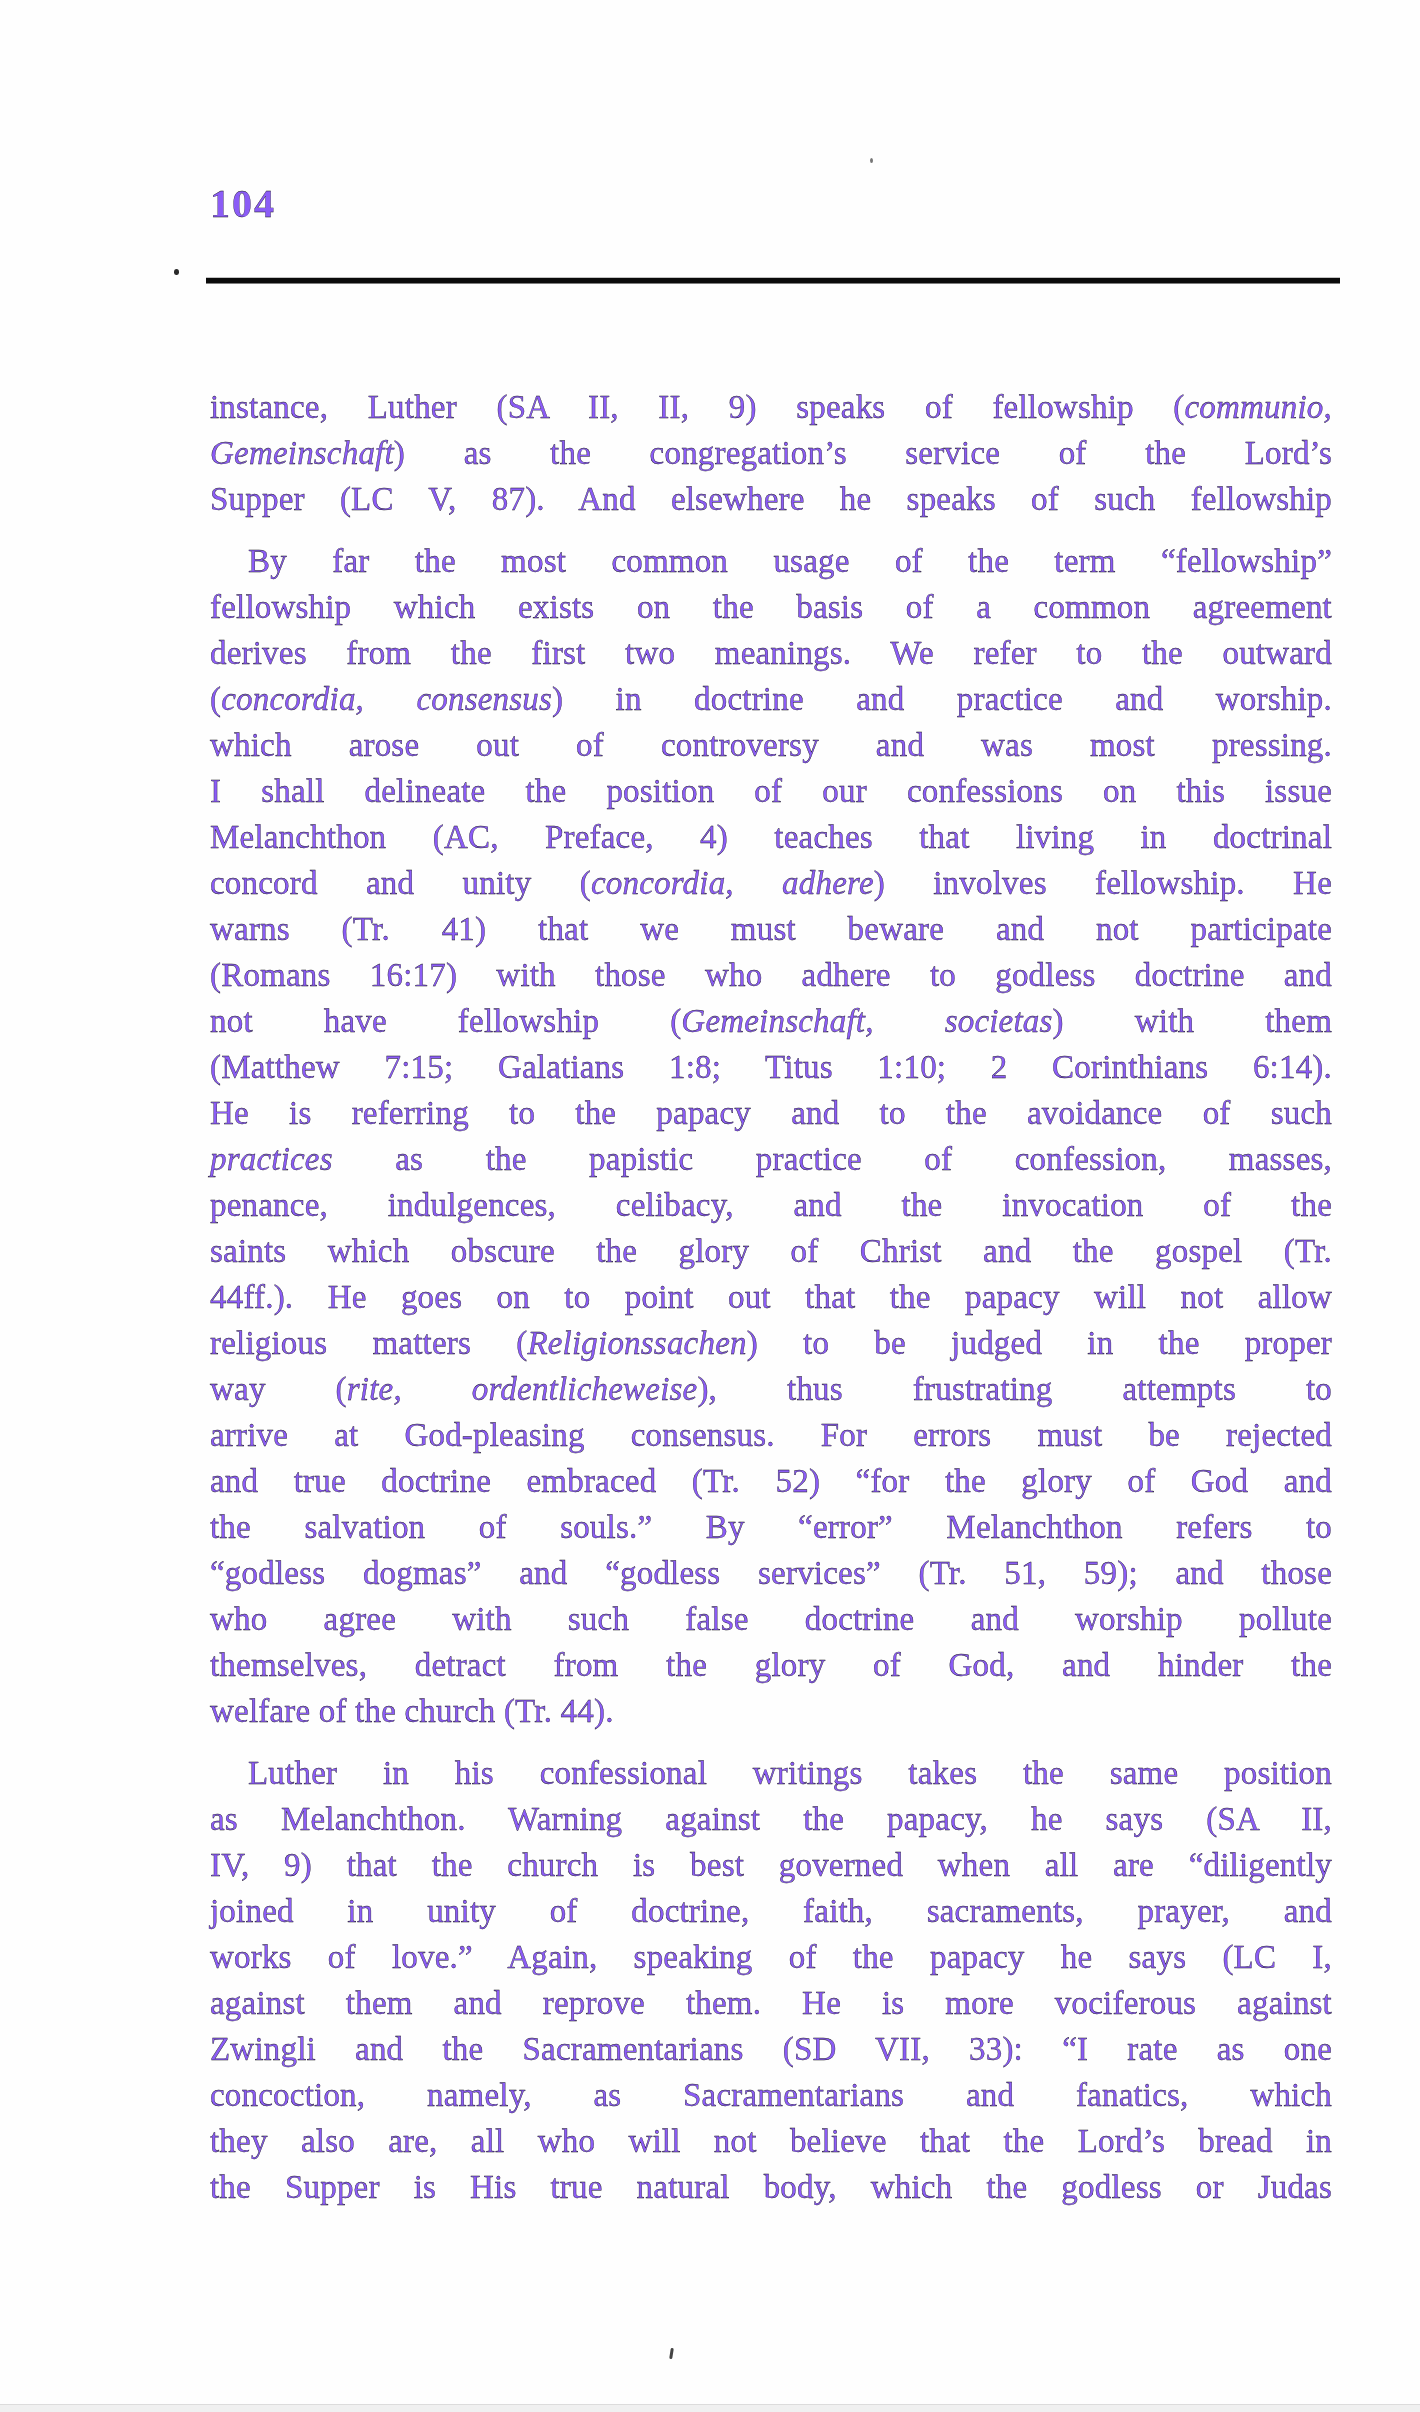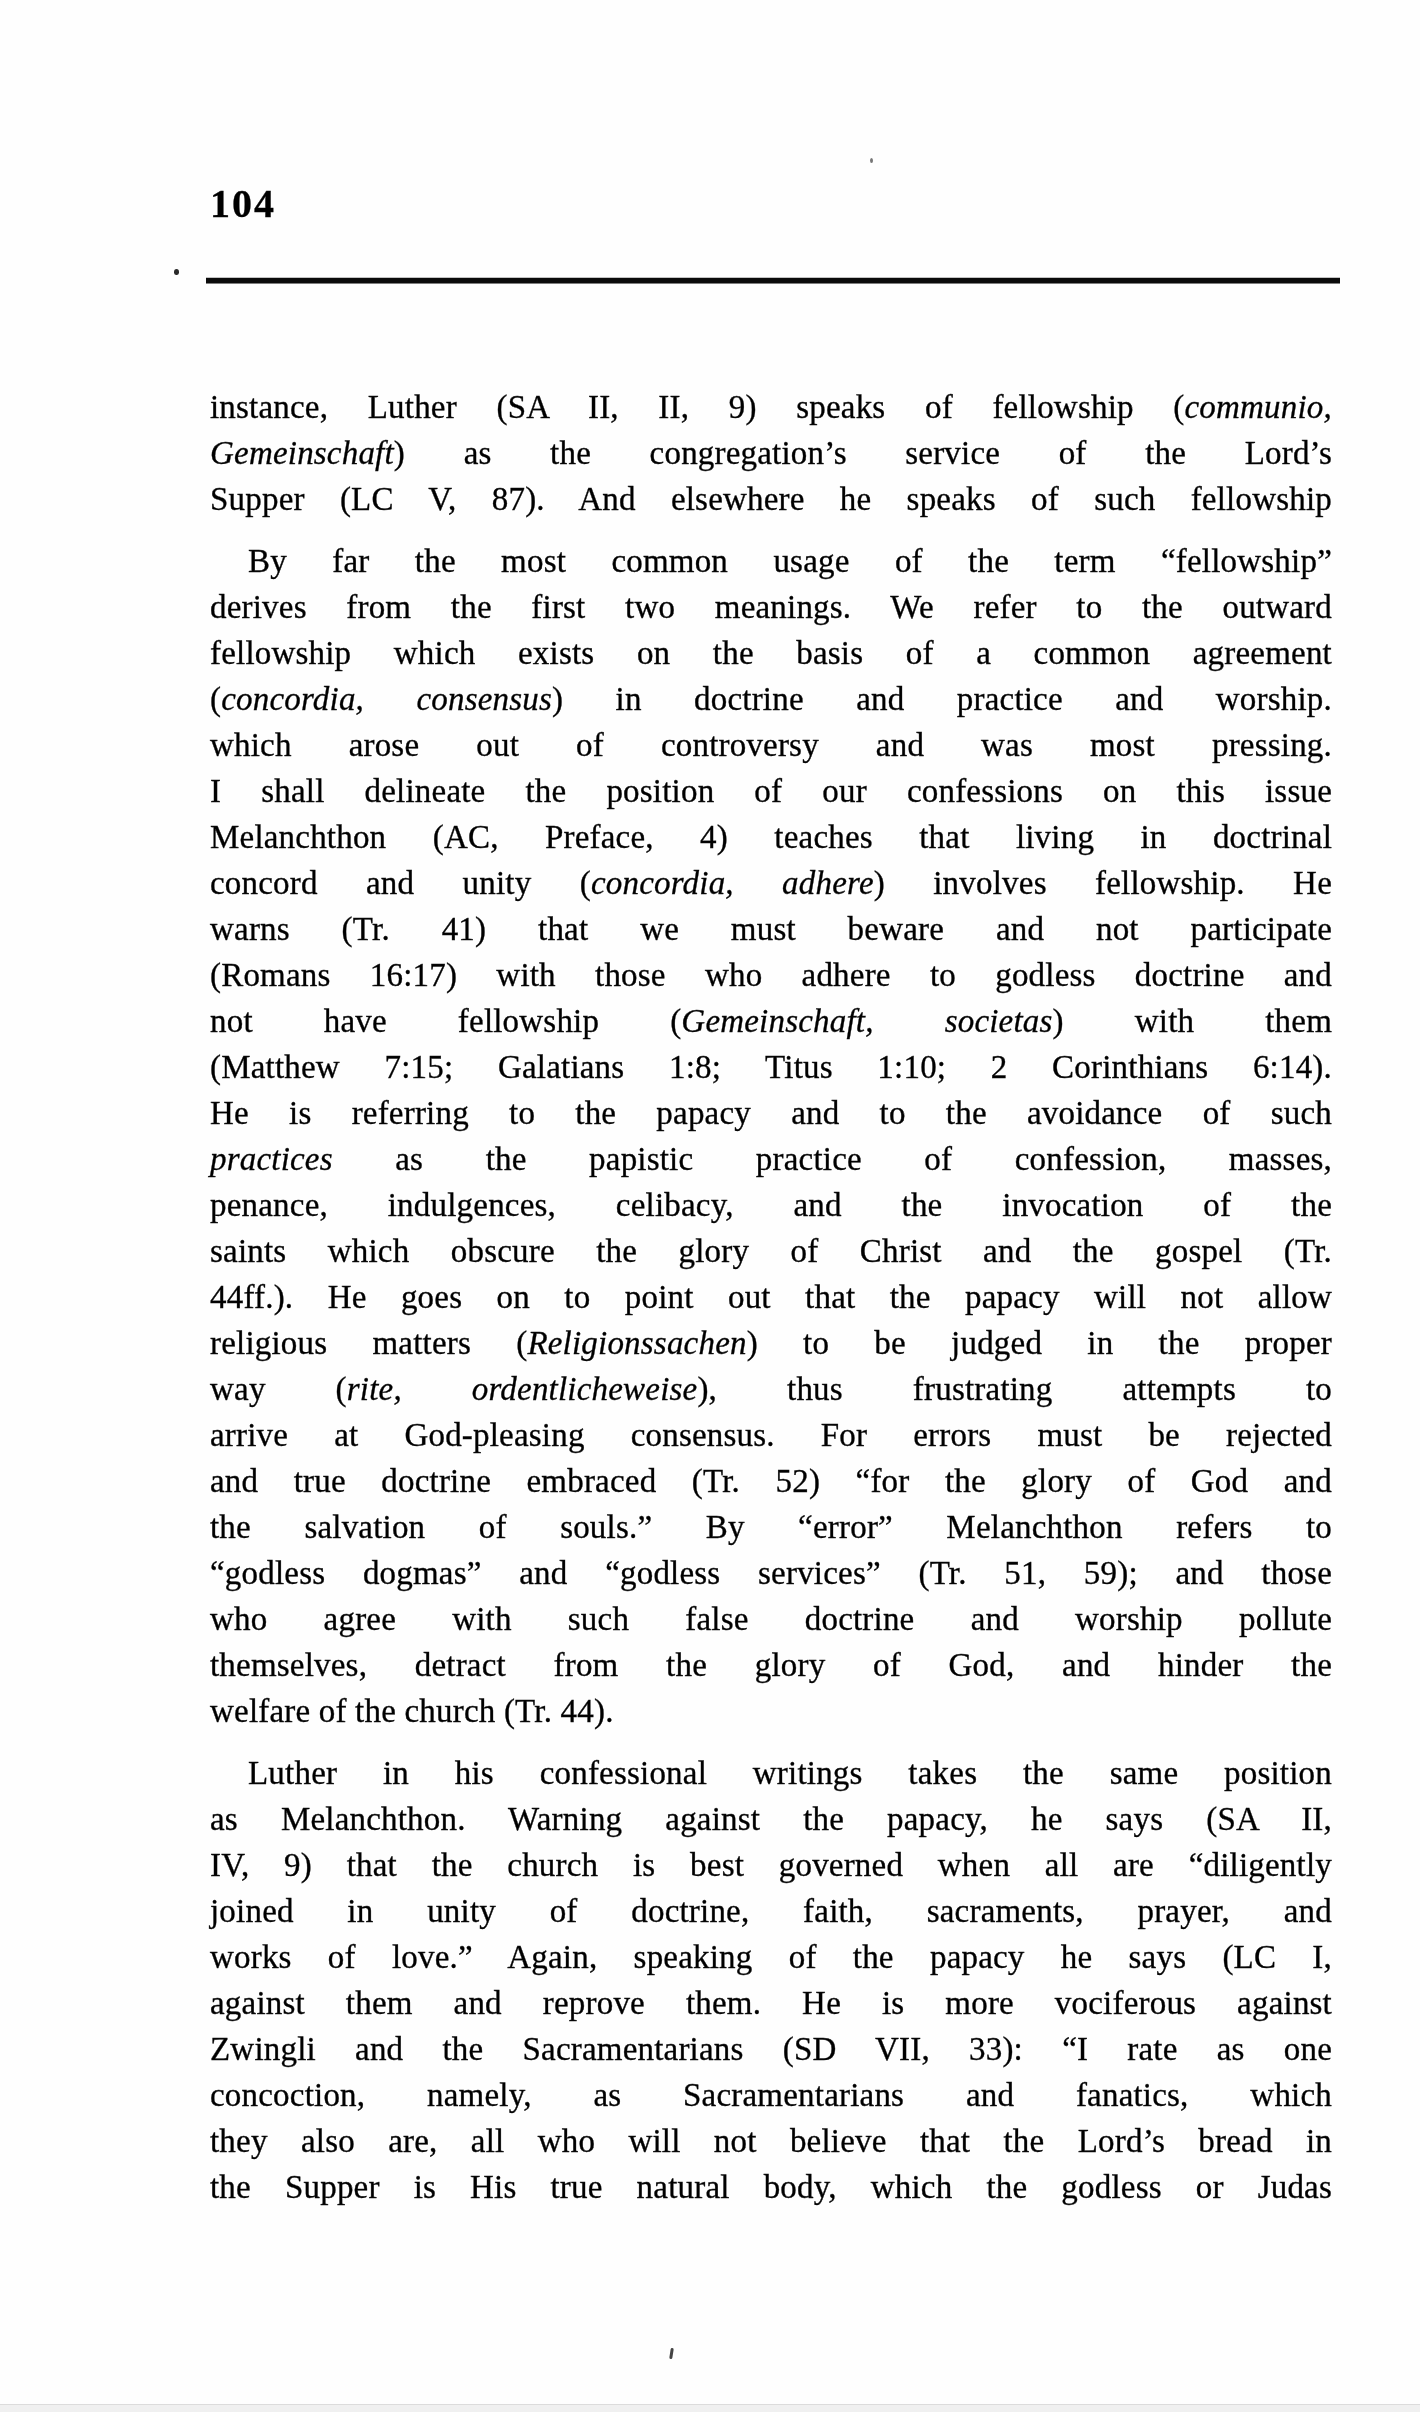--- a/index.html
+++ b/index.html
@@ -3,21 +3,21 @@
 <meta charset="utf-8">
 <style>
   html, body { margin: 0; padding: 0; }
   .page {
     position: relative;
     width: 1420px;
     height: 2412px;
     background: #fefefe;
     overflow: hidden;
     font-family: "Liberation Serif", "DejaVu Serif", serif;
-    color: #000000;
+    color: #8b5cf6;
   }
   
   .page-header {
     position: absolute;
     top: 180px; left: 210px; right: 80px;
     height: 44px;
     font-weight: bold;
     -webkit-text-stroke: 0.3px #111;
   }
   .page-number {
@@ -97,22 +97,22 @@
   <div class="header-rule"></div>
 
   <div class="text-block">
       <div class="para">
         <div class="line"><span>instance, Luther (SA II, II, 9) speaks of fellowship (</span><span class="it">communio,</span></div>
         <div class="line"><span class="it">Gemeinschaft</span><span>) as the congregation’s service of the Lord’s</span></div>
         <div class="line"><span>Supper (LC V, 87). And elsewhere he speaks of such fellowship</span></div>
       </div>
       <div class="para">
         <div class="line indent"><span>By far the most common usage of the term “fellowship”</span></div>
+        <div class="line"><span>fellowship which exists on the basis of a common agreement</span></div>
         <div class="line"><span>derives from the first two meanings. We refer to the outward</span></div>
-        <div class="line"><span>fellowship which exists on the basis of a common agreement</span></div>
         <div class="line"><span>(</span><span class="it">concordia, consensus</span><span>) in doctrine and practice and worship.</span></div>
         <div class="line"><span>which arose out of controversy and was most pressing.</span></div>
         <div class="line"><span>I shall delineate the position of our confessions on this issue</span></div>
         <div class="line"><span>Melanchthon (AC, Preface, 4) teaches that living in doctrinal</span></div>
         <div class="line"><span>concord and unity (</span><span class="it">concordia, adhere</span><span>) involves fellowship. He</span></div>
         <div class="line"><span>warns (Tr. 41) that we must beware and not participate</span></div>
         <div class="line"><span>(Romans 16:17) with those who adhere to godless doctrine and</span></div>
         <div class="line"><span>not have fellowship (</span><span class="it">Gemeinschaft, societas</span><span>) with them</span></div>
         <div class="line"><span>(Matthew 7:15; Galatians 1:8; Titus 1:10; 2 Corinthians 6:14).</span></div>
         <div class="line"><span>He is referring to the papacy and to the avoidance of such</span></div>

